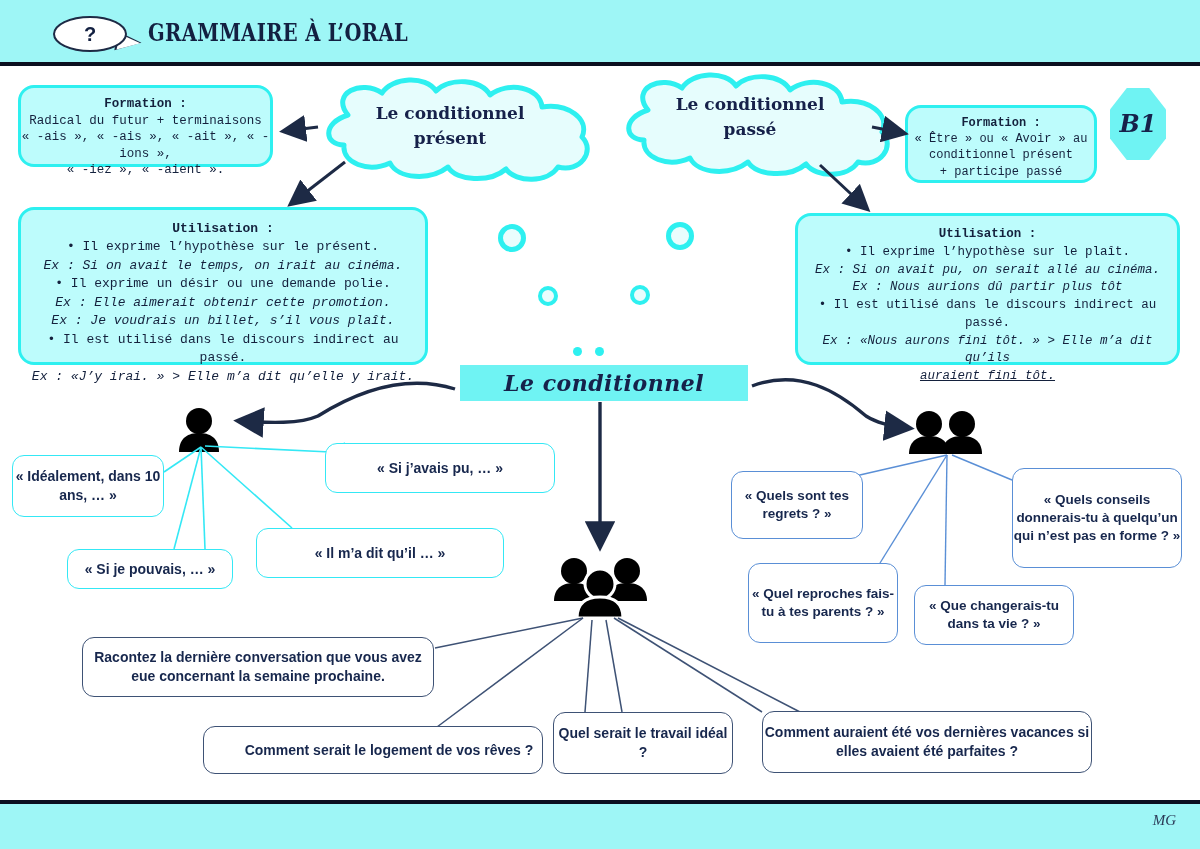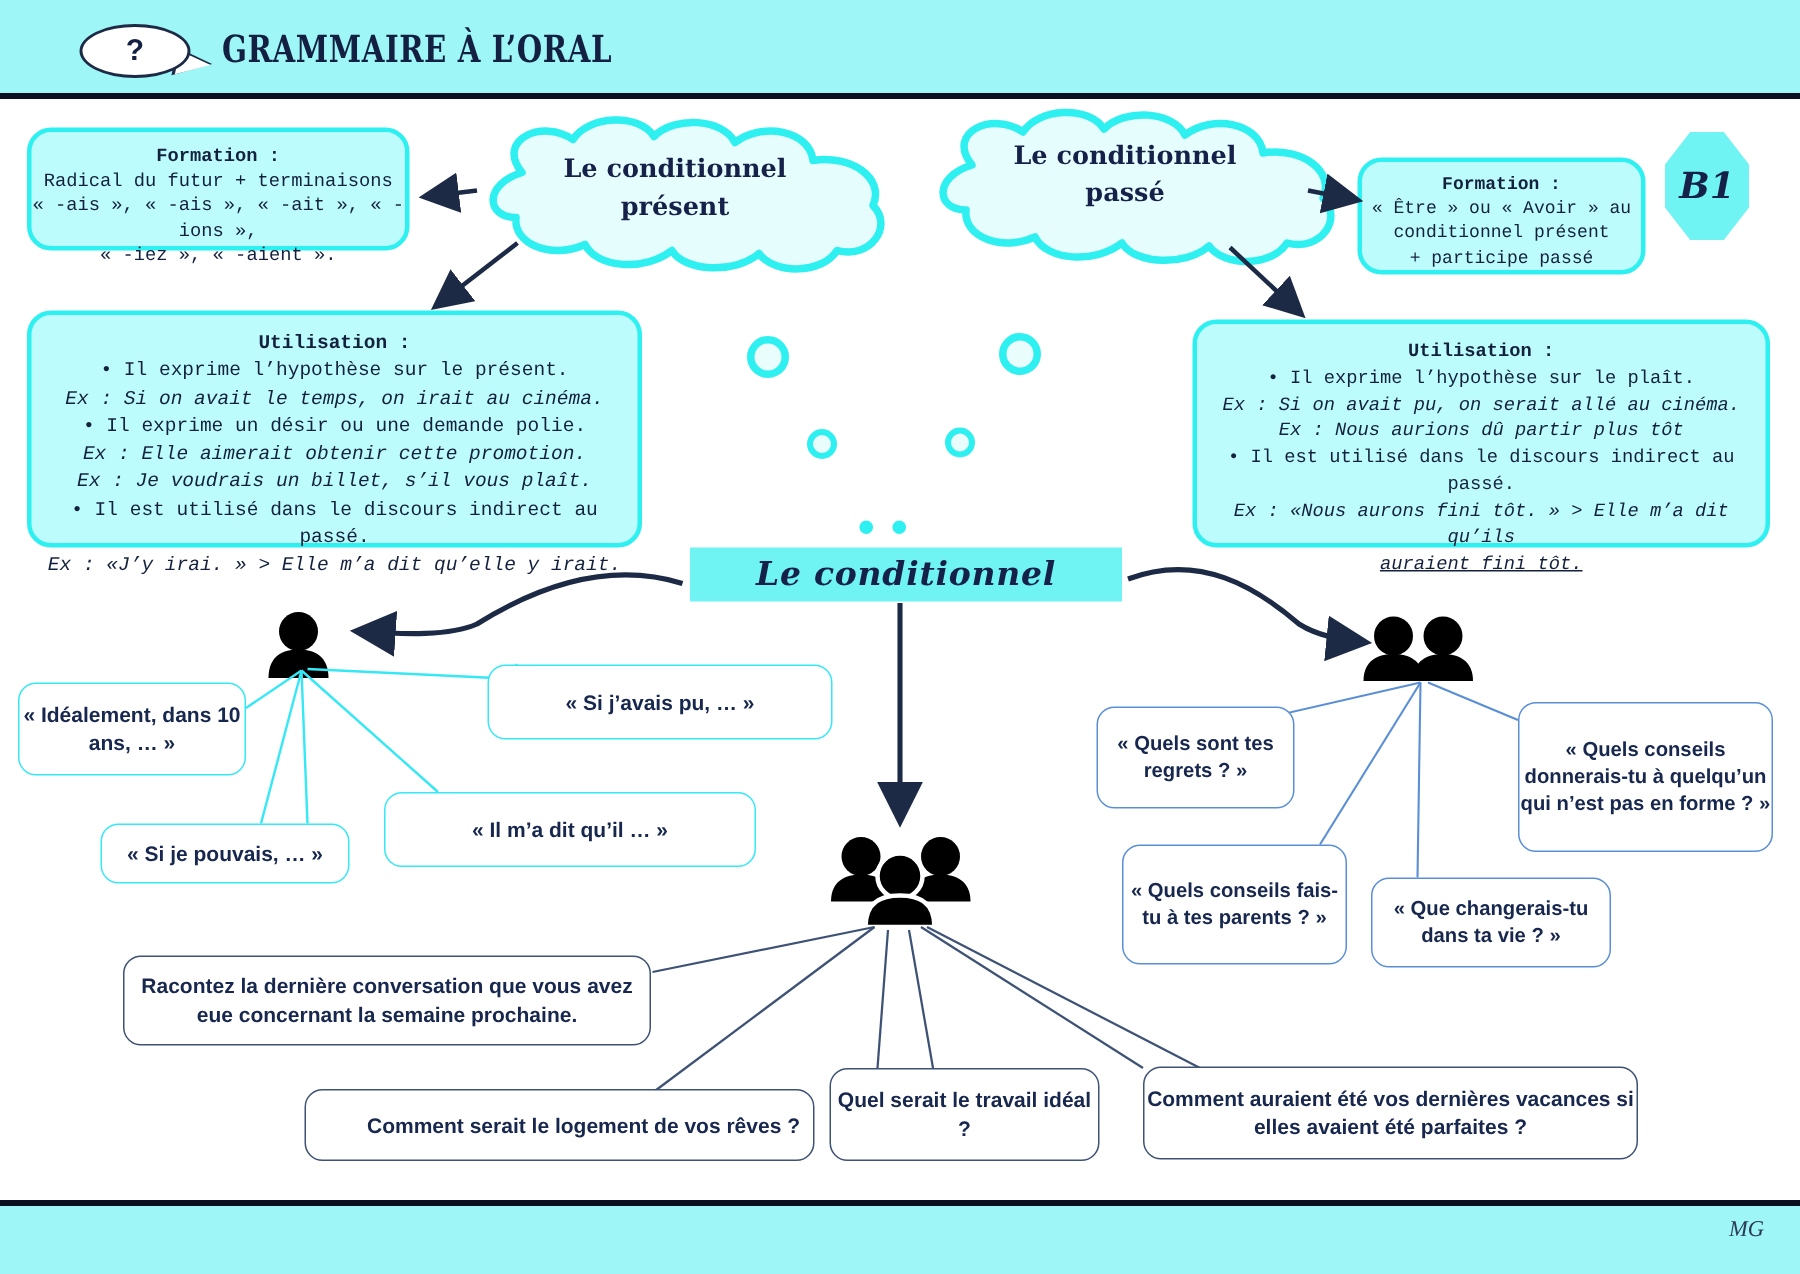--- a/index.html
+++ b/index.html
@@ -322,21 +322,21 @@
     <span>« Il m’a dit qu’il … »</span>
   </div>
 
   <div class="sb blue" id="sb-regrets">
     <span>« Quels sont tes regrets ? »</span>
   </div>
   <div class="sb blue" id="sb-conseils">
     <span>« Quels conseils donnerais-tu à quelqu’un qui n’est pas en forme ? »</span>
   </div>
   <div class="sb blue" id="sb-reproches">
-    <span>« Quels conseils fais-tu à tes parents ? »</span>
+    <span>« Quel reproches fais-tu à tes parents ? »</span>
   </div>
   <div class="sb blue" id="sb-changerais">
     <span>« Que changerais-tu dans ta vie ? »</span>
   </div>
 
   <div class="sb navy" id="sb-racontez">
     <span>Racontez la dernière conversation que vous avez eue concernant la semaine prochaine.</span>
   </div>
   <div class="sb navy" id="sb-logement">
     <span>Comment serait le logement de vos rêves ?</span>

